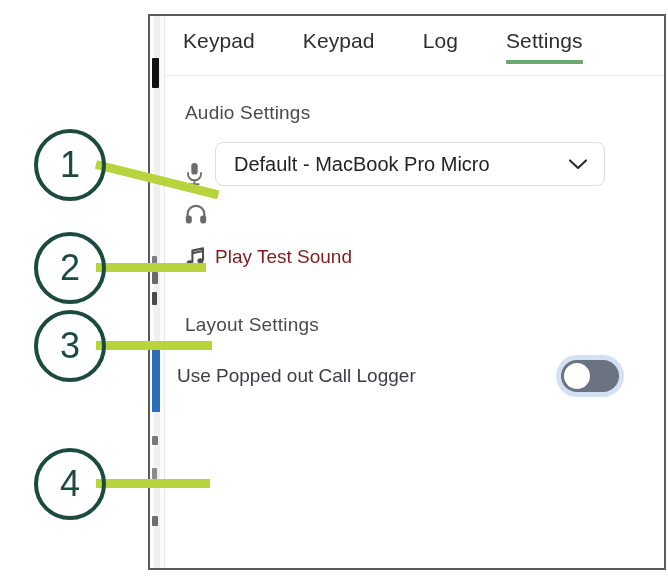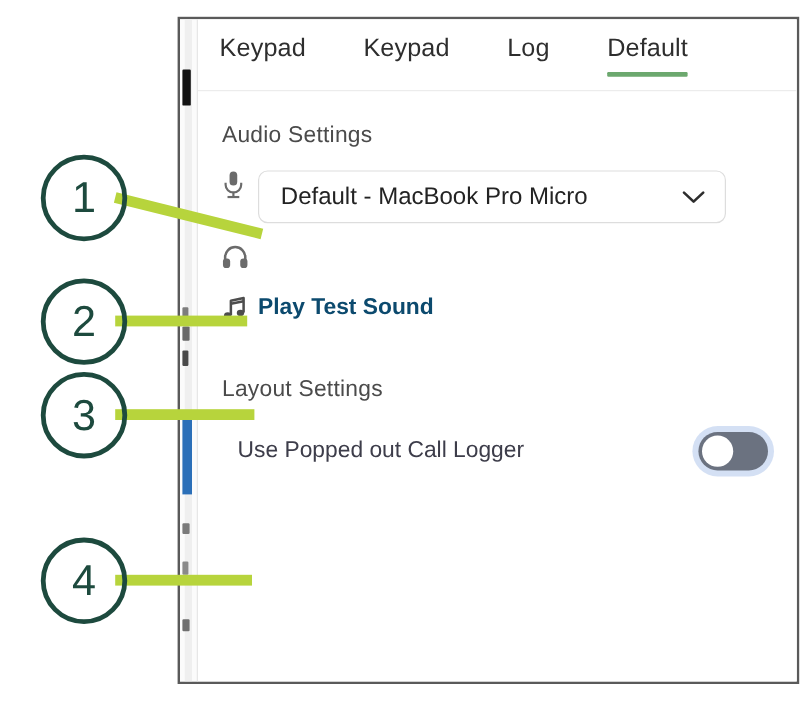--- a/index.html
+++ b/index.html
@@ -115,21 +115,21 @@
   
   .section-title {
     font-size: 19px;
     color: #4b4b4b;
     margin: 26px 0 0 20px;
     letter-spacing: .2px;
   }
 
   .row {
     display: flex;
-    align-items: flex-start;
+    align-items: flex-end;
     margin-left: 20px;
     margin-top: 18px;
   }
   .row-icon {
     width: 30px;
     min-width: 30px;
     display: flex;
     align-items: center;
     justify-content: flex-start;
     color: #6b6b6b;
@@ -156,30 +156,30 @@
   }
   .select-chevron {
     color: #2d2d2d;
     display: flex;
     align-items: center;
     margin-left: 6px;
   }
 
   .action-label {
     font-size: 19px;
-    font-weight: bold;
-    color: #0c4a6e;
+    font-weight: normal;
+    color: #7f1d1d;
     cursor: default;
   }
 
   
   .toggle-row {
     display: flex;
     align-items: center;
-    margin-left: 33px;
+    margin-left: 12px;
     margin-top: 24px;
     width: 442px;
   }
   .toggle-text {
     flex: 1;
     font-size: 19px;
     color: #3d3d4a;
   }
   .toggle {
     position: relative;
@@ -267,21 +267,21 @@
       <div class="tab">
         <span>Keypad</span>
       </div>
       <div class="tab">
         <span>Keypad</span>
       </div>
       <div class="tab">
         <span>Log</span>
       </div>
       <div class="tab active">
-        <span>Default</span>
+        <span>Settings</span>
       </div>
     </div>
 
     <div class="section-title">Audio Settings</div>
 
     <div class="row">
       <div class="row-icon">
         <svg width="19" height="24" viewBox="0 0 19 24" aria-hidden="true">
           <rect x="6.3" y="1" width="6.4" height="11.6" rx="3.2" fill="#6b6b6b"></rect>
           <path d="M3 10.3 v1.6 a6.5 6.5 0 0 0 13 0 v-1.6" fill="none" stroke="#6b6b6b" stroke-width="1.8"></path>

